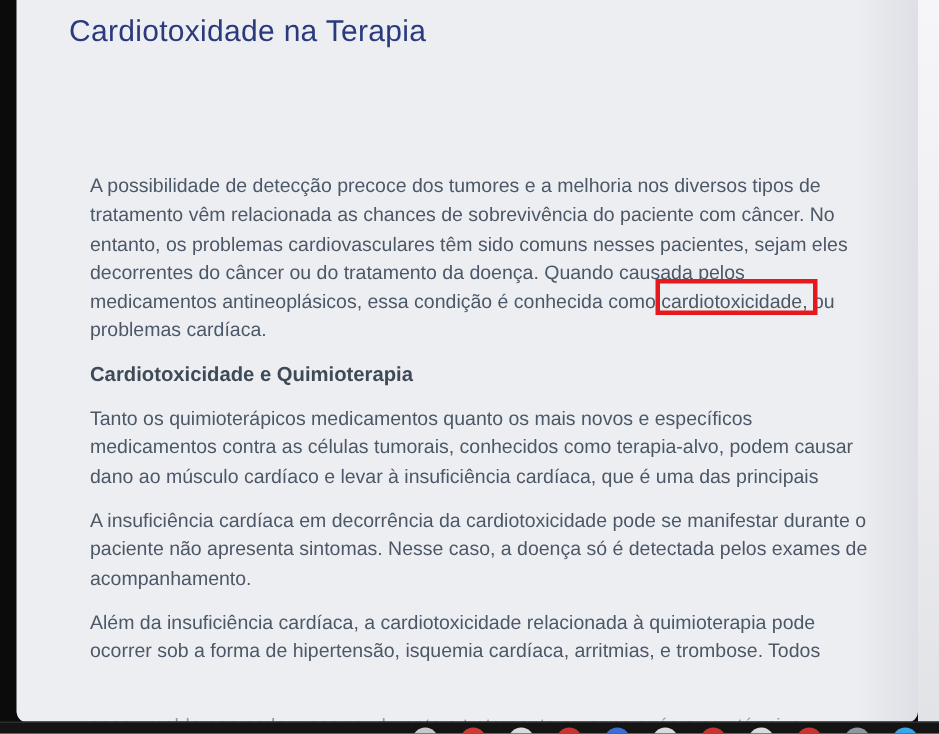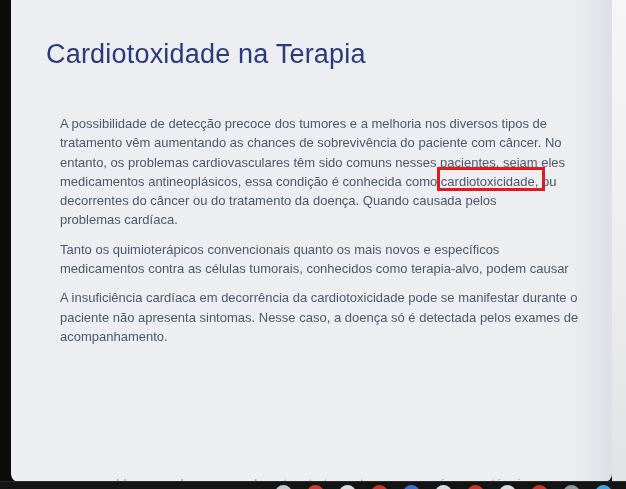--- a/index.html
+++ b/index.html
@@ -20,23 +20,22 @@
     border-radius:0 0 8px 8px;
     overflow:hidden;
   }
   .panel-right-shade{
     position:absolute;top:0;right:0;width:42px;height:100%;
     background:linear-gradient(90deg,rgba(0,0,0,0) 0%,rgba(90,95,110,0.10) 100%);
     pointer-events:none;
   }
   .page-title{
     position:absolute;left:35px;top:5px;
-    color:#2a3a7d;font-size:27px;line-height:33px;font-weight:400;
+    color:#2a3a7d;font-size:20px;line-height:33px;font-weight:400;
     letter-spacing:.2px;
-    margin-top:33px;
   }
   .article{
     position:absolute;left:49px;top:114px;width:535px;
     color:#4c5867;font-size:13px;
   }
   .line{white-space:pre;line-height:19.3px;height:19.3px;}
   .para{margin:0 0 10px 0;padding:0;}
   .section-heading{
     font-weight:700;color:#3e4a57;font-size:13.5px;line-height:19.3px;
     margin:0 0 10px 0;white-space:pre;
@@ -69,39 +68,45 @@
 <div class="right-strip"></div>
 
 <div class="panel">
   <div class="page-title">
     <div>Cardiotoxidade na Terapia</div>
   </div>
 
   <div class="article">
     <div class="para">
       <div class="line">A possibilidade de detecção precoce dos tumores e a melhoria nos diversos tipos de</div>
-      <div class="line">tratamento vêm aumentando as chances de sobrevivência do paciente com câncer. No</div>
+      <div class="line">tratamento vêm relacionada as chances de sobrevivência do paciente com câncer. No</div>
       <div class="line">entanto, os problemas cardiovasculares têm sido comuns nesses pacientes, sejam eles</div>
+      <div class="line">decorrentes do câncer ou do tratamento da doença. Quando causada pelos</div>
       <div class="line"><span>medicamentos antineoplásicos, essa condição é conhecida como </span><span class="hl"><span>cardiotoxicidade,</span><span class="hl-box"></span></span><span> ou</span></div>
-      <div class="line">decorrentes do câncer ou do tratamento da doença. Quando causada pelos</div>
       <div class="line">problemas cardíaca.</div>
     </div>
 
+    <div class="section-heading">Cardiotoxicidade e Quimioterapia</div>
 
     <div class="para">
-      <div class="line">Tanto os quimioterápicos convencionais quanto os mais novos e específicos</div>
+      <div class="line">Tanto os quimioterápicos medicamentos quanto os mais novos e específicos</div>
       <div class="line">medicamentos contra as células tumorais, conhecidos como terapia-alvo, podem causar</div>
+      <div class="line">dano ao músculo cardíaco e levar à insuficiência cardíaca, que é uma das principais</div>
     </div>
 
     <div class="para">
       <div class="line">A insuficiência cardíaca em decorrência da cardiotoxicidade pode se manifestar durante o</div>
       <div class="line">paciente não apresenta sintomas. Nesse caso, a doença só é detectada pelos exames de</div>
       <div class="line">acompanhamento.</div>
     </div>
 
+    <div class="para">
+      <div class="line">Além da insuficiência cardíaca, a cardiotoxicidade relacionada à quimioterapia pode</div>
+      <div class="line">ocorrer sob a forma de hipertensão, isquemia cardíaca, arritmias, e trombose. Todos</div>
+    </div>
   </div>
 
   <div class="clipped-line">esses problemas podem ocorrer durante o tratamento ou anos após o seu término.</div>
 
   <div class="panel-right-shade"></div>
 </div>
 
 <div class="dock">
     <span class="dock-dot" style="left: 275px; background: rgb(198, 200, 203);"></span>
     <span class="dock-dot" style="left: 307px; background: rgb(207, 58, 51);"></span>

